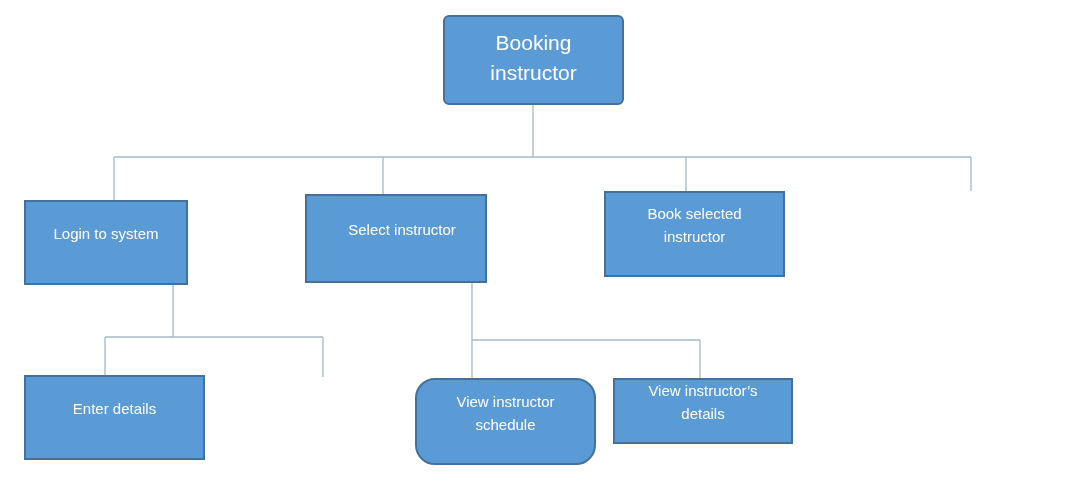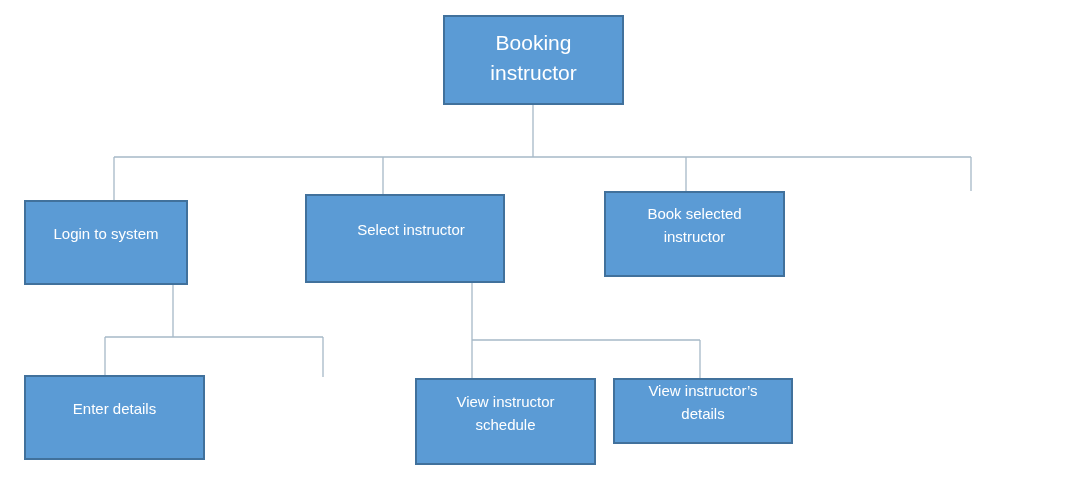--- a/index.html
+++ b/index.html
@@ -40,20 +40,21 @@
     line-height: 23px;
     padding-bottom: 18px;
   }
   .node .node-label {
     white-space: pre-line;
   }
   .node.root {
     font-size: 21px;
     line-height: 30px;
     padding-bottom: 4px;
+    border-radius: 6px;
   }
 </style>
 </head>
 <body>
 
 <div class="canvas">
 
   <svg class="connectors" viewBox="0 0 1081 482" xmlns="http://www.w3.org/2000/svg">
 
     <line x1="533" y1="105" x2="533" y2="157"></line>
@@ -75,36 +76,36 @@
 
   <div class="node root" style="left:443px; top:15px; width:181px; height:90px;">
     <span class="node-label">Booking
 instructor</span>
   </div>
 
   <div class="node" style="left:24px; top:200px; width:164px; height:85px;">
     <span class="node-label">Login to system</span>
   </div>
 
-  <div class="node" style="left:305px; top:194px; width:200px; height:89px;padding-left:12px;">
+  <div class="node" style="left:305px; top:194px; width:182px; height:89px;padding-left:12px;">
     <span class="node-label">Select instructor</span>
   </div>
 
   <div class="node" style="left:604px; top:191px; width:181px; height:86px;">
     <span class="node-label">Book selected
 instructor</span>
   </div>
 
 
   <div class="node" style="left:24px; top:375px; width:181px; height:85px;">
     <span class="node-label">Enter details</span>
   </div>
 
 
-  <div class="node" style="left:415px; top:378px; width:181px; height:87px;">
+  <div class="node" style="left:415px; top:378px; width:181px; height:87px;border-radius:20px;">
     <span class="node-label">View instructor
 schedule</span>
   </div>
 
   <div class="node" style="left:613px; top:378px; width:180px; height:66px;">
     <span class="node-label">View instructor’s
 details</span>
   </div>
 
 </div>

